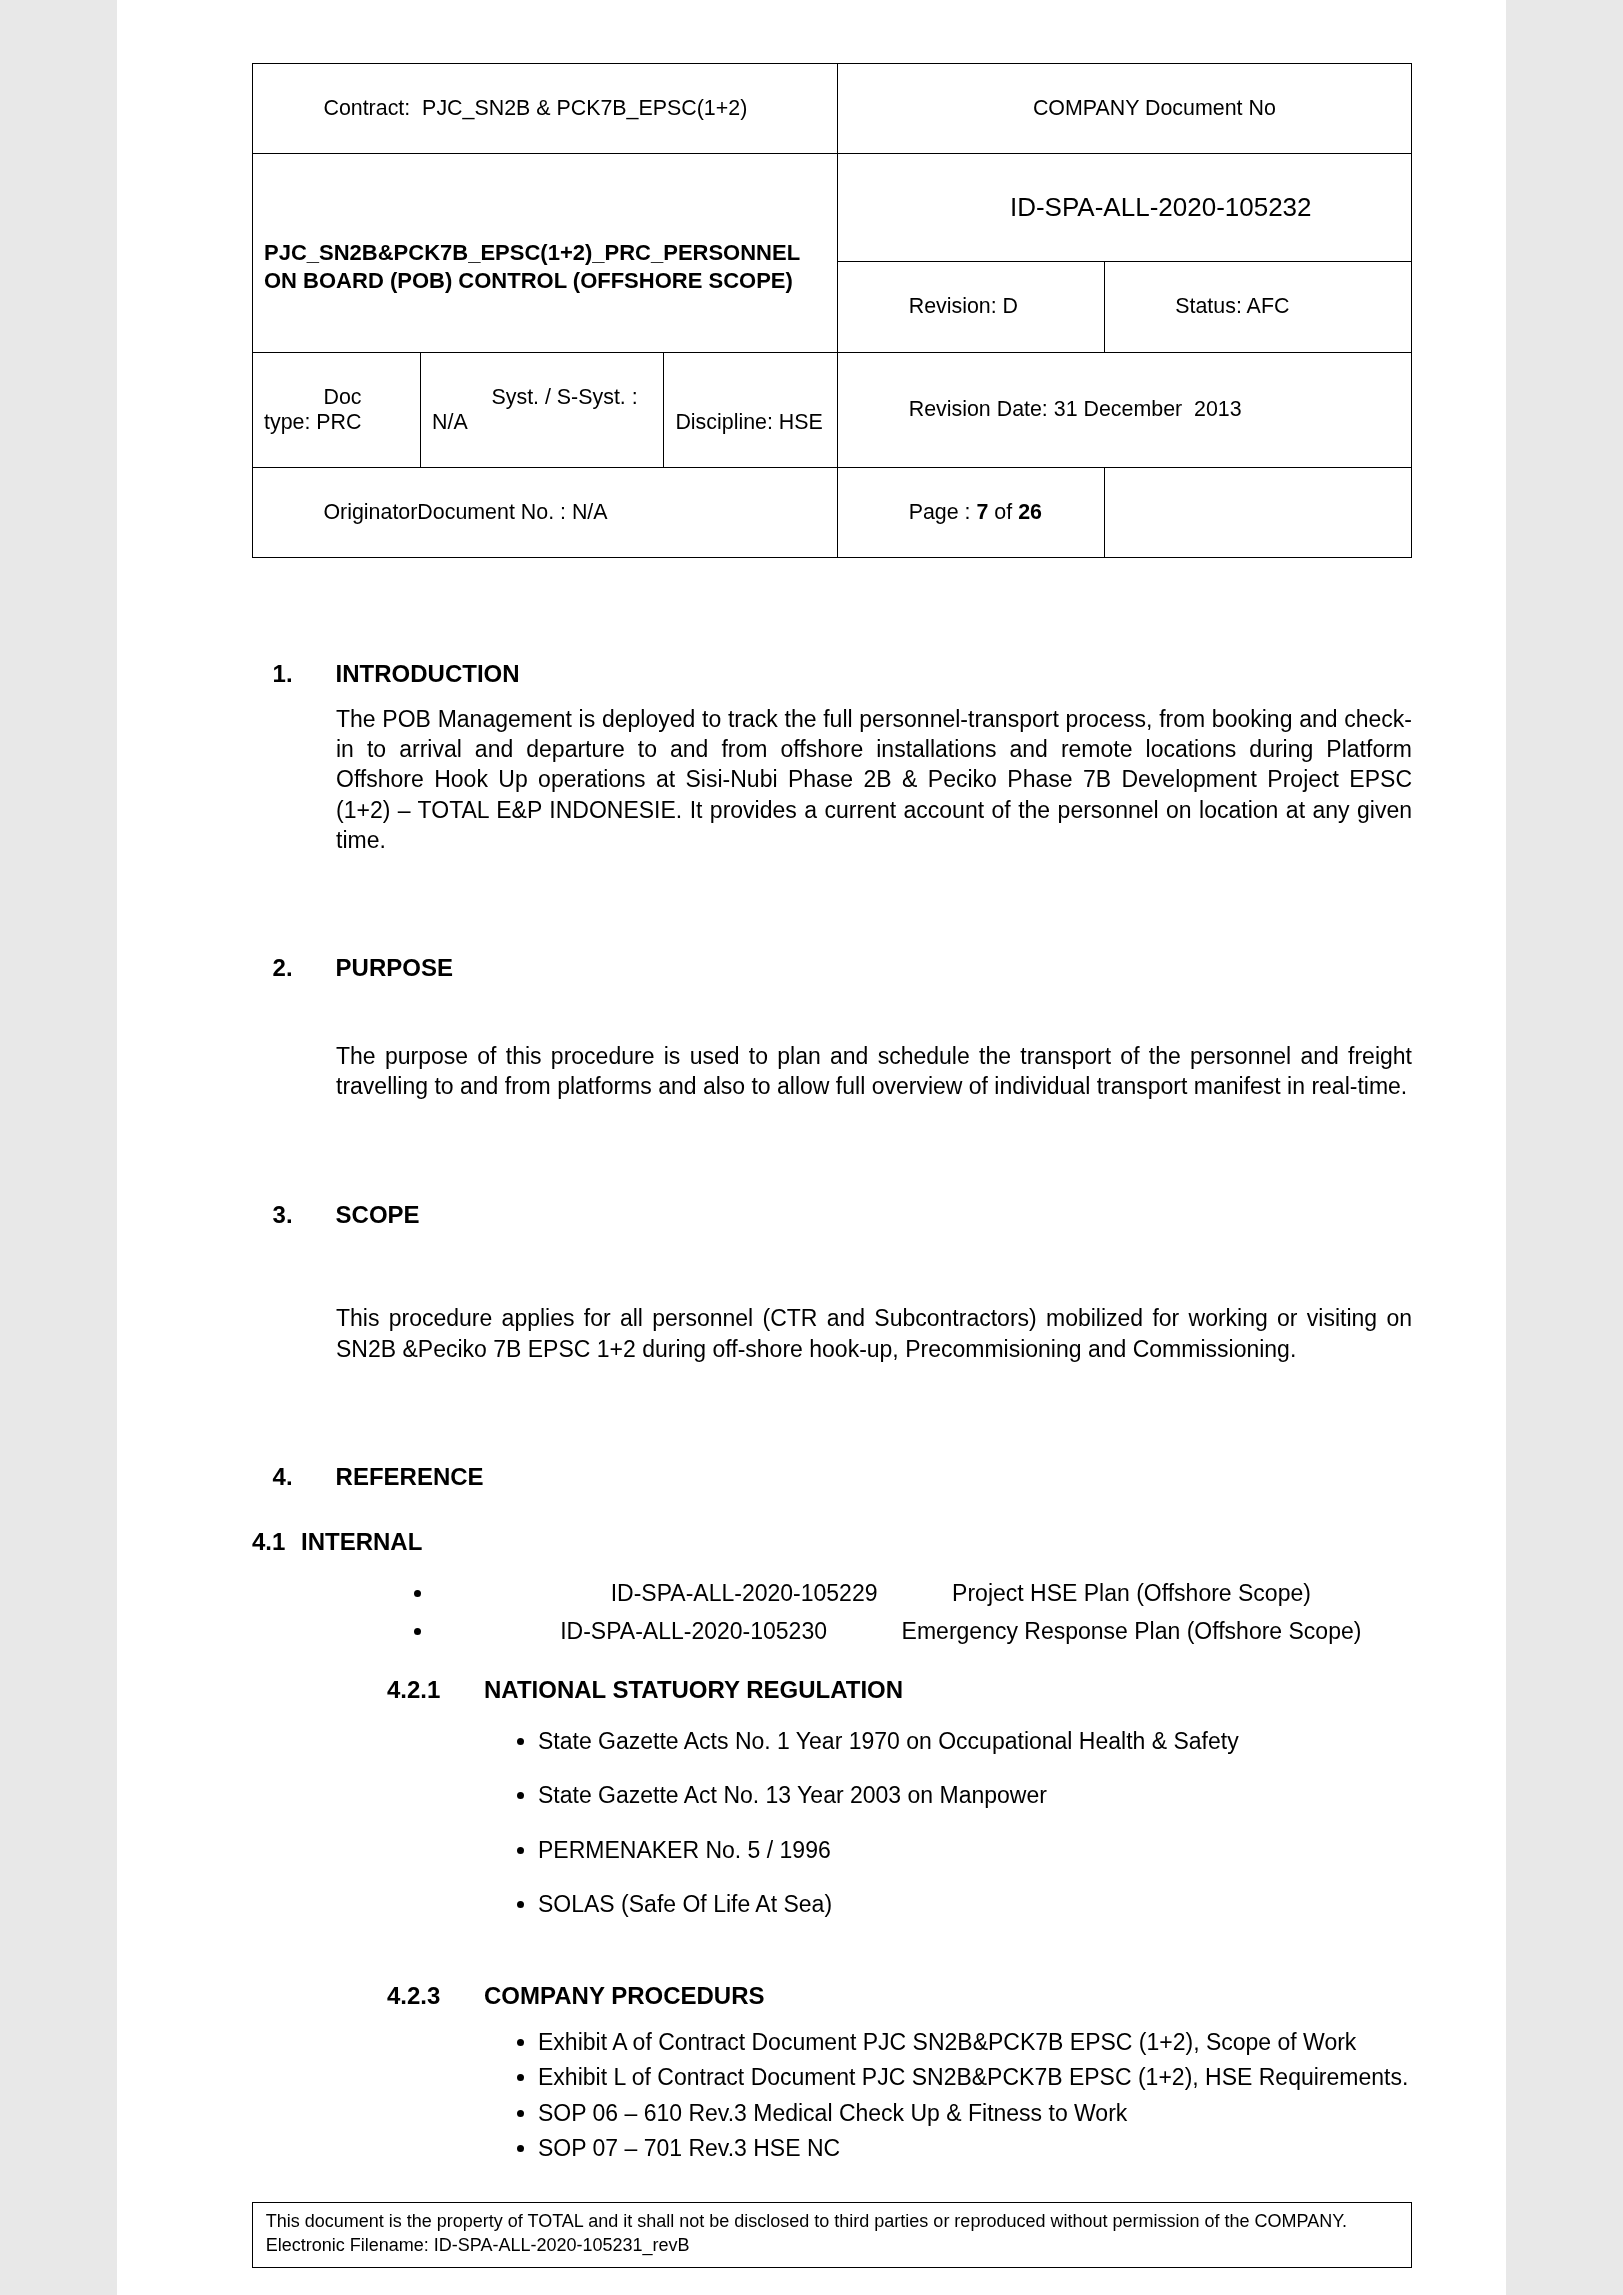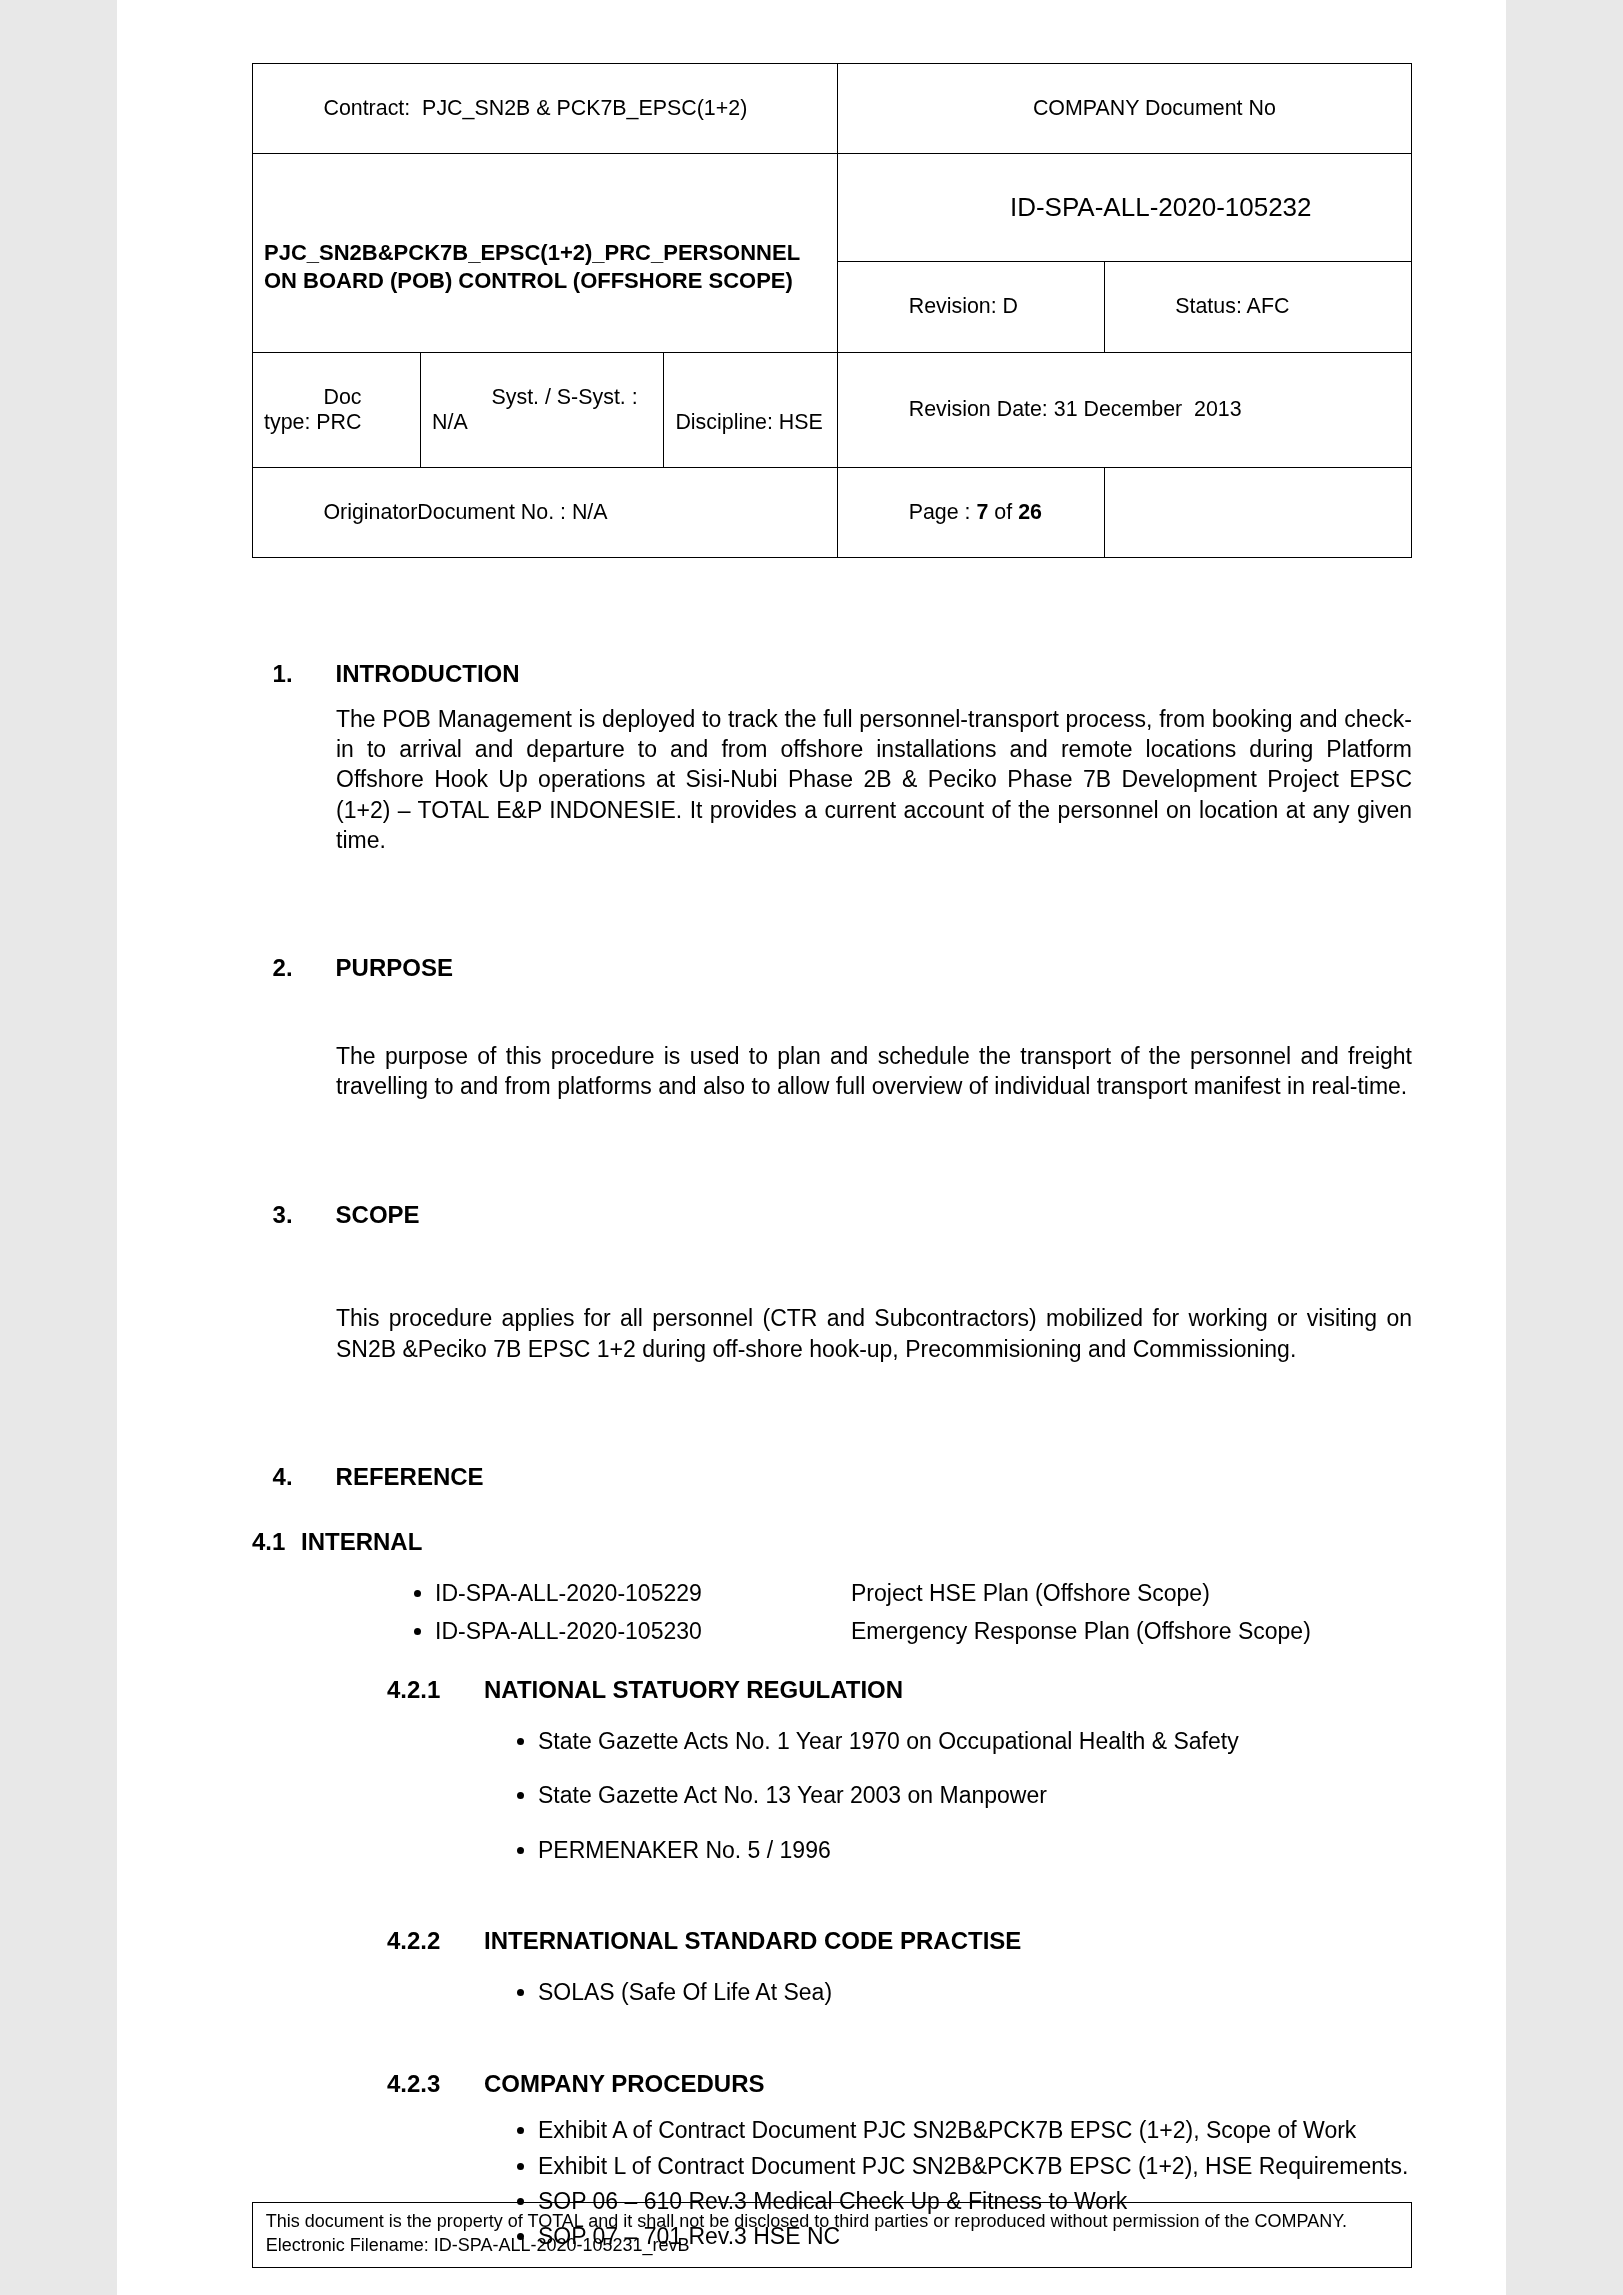--- a/index.html
+++ b/index.html
@@ -39,21 +39,21 @@
   .sec-reference { margin-top:97px; }
 
   .h2 { display:flex; font-weight:bold; font-size:24px; margin-top:33px; }
   .h2 .num { width:49px; flex:0 0 49px; }
   .h2-external { margin-top:68px; }
 
   .h3 { display:flex; font-weight:bold; font-size:24px; margin-left:135px; margin-top:27px; }
   .h3 .num { width:97px; flex:0 0 97px; }
   .h3-gap { margin-top:60px; }
 
-  ul.ref-list { margin:20.6px 0 0 147px; padding-left:36px; list-style:disc; }
+  ul.ref-list { margin:20.6px 0 0 147px; padding-left:36px; list-style:disc;text-align:center; }
   ul.ref-list li { margin-bottom:8px; }
   .ref-code { display:inline-block; width:416px; }
 
   ul.ext-list { margin:20.6px 0 0 250px; padding-left:36px; list-style:disc; }
   ul.ext-list.spaced li { margin-bottom:24px; }
   ul.ext-list.tight { margin-top:16px; }
   ul.ext-list.tight li { margin-bottom:4.8px; }
 
   
   .footer-box {
@@ -176,24 +176,20 @@
       <div class="h3">
         <span class="num">4.2.1</span>
         <span>NATIONAL STATUORY REGULATION</span>
       </div>
       <ul class="ext-list spaced">
         <li>State Gazette Acts No. 1 Year 1970 on Occupational Health &amp; Safety</li>
         <li>State Gazette Act No. 13 Year 2003 on Manpower</li>
         <li>PERMENAKER No. 5 / 1996</li>
       </ul>
 
-      <div class="h3 h3-gap">
-        <span class="num">4.2.2</span>
-        <span>INTERNATIONAL STANDARD CODE PRACTISE</span>
-      </div>
       <ul class="ext-list">
         <li>SOLAS (Safe Of Life At Sea)</li>
       </ul>
 
       <div class="h3 h3-gap">
         <span class="num">4.2.3</span>
         <span>COMPANY PROCEDURS</span>
       </div>
       <ul class="ext-list tight">
         <li>Exhibit A of Contract Document PJC SN2B&amp;PCK7B EPSC (1+2), Scope of Work</li>

